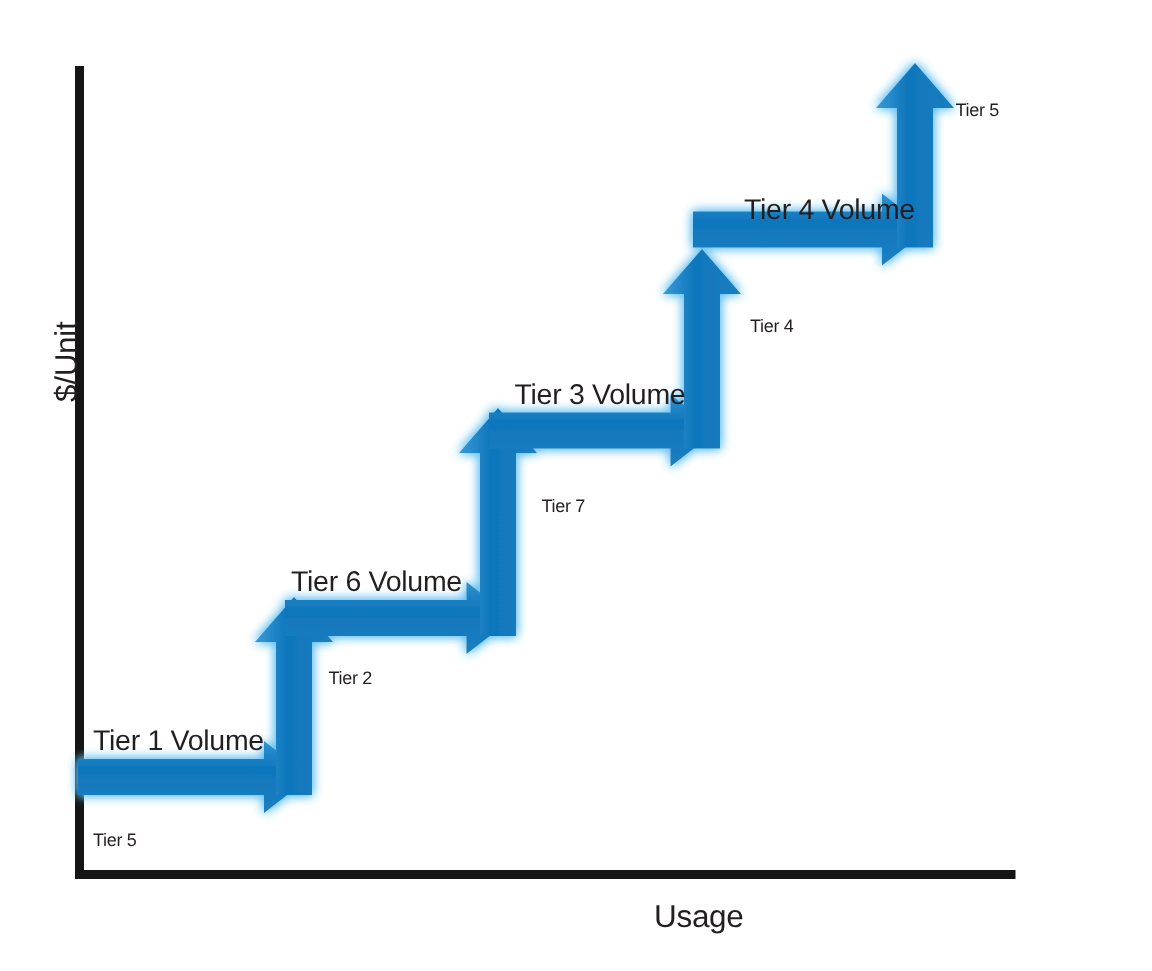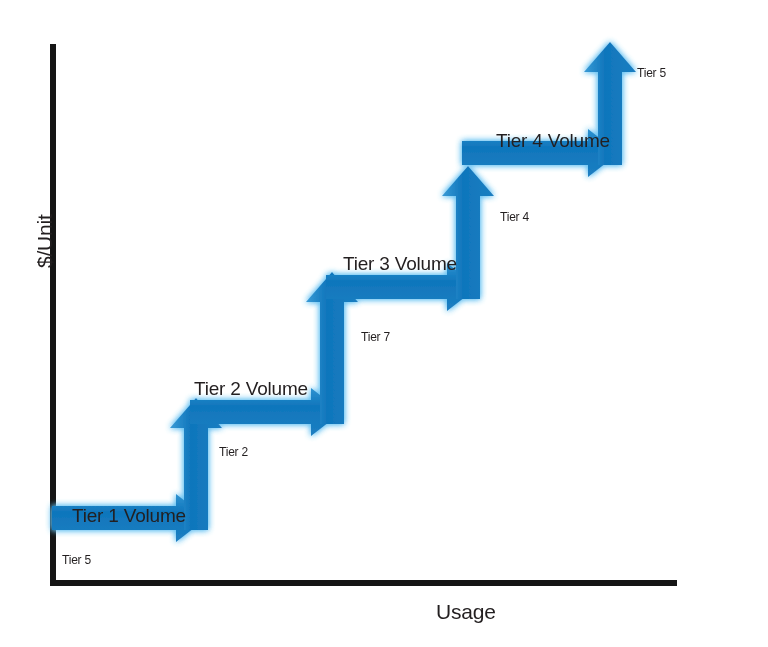--- a/index.html
+++ b/index.html
@@ -96,24 +96,24 @@
       <path d="M 462,141 L 588,141 L 588,129 L 619,153 L 588,177 L 588,165 L 462,165 Z" fill="url(#hgrad)"></path>
 
       <path d="M 598,165 L 598,72 L 584,72 L 610,42 L 636,72 L 622,72 L 622,165 Z" fill="url(#vgrad)"></path>
     </g>
   </svg>
 
   <div class="lbl axis-lbl" id="ylabel" style="left:34px; top:268px;">$/Unit</div>
 
   <div class="lbl axis-lbl" style="left:421px; top:601px;margin-left:15px;">Usage</div>
 
-  <div class="lbl tier-volume-label" style="left:62px; top:506px;margin-left:10px;">Tier 1 Volume</div>
+  <div class="lbl tier-volume-label" style="left:62px; top:485px;">Tier 1 Volume</div>
   <div class="lbl tier-step-label" style="left:62px; top:535px;">Tier 5</div>
 
-  <div class="lbl tier-volume-label" style="left:194px; top:379px;">Tier 2 Volume</div>
+  <div class="lbl tier-volume-label" style="left:194px; top:379px;">Tier 6 Volume</div>
   <div class="lbl tier-step-label" style="left:219px; top:427px;">Tier 2</div>
 
   <div class="lbl tier-volume-label" style="left:343px; top:254px;text-align:right;">Tier 3 Volume</div>
   <div class="lbl tier-step-label" style="left:361px; top:312px;">Tier 7</div>
 
   <div class="lbl tier-volume-label" style="left:457px; top:131px;margin-left:39px;">Tier 4 Volume</div>
   <div class="lbl tier-step-label" style="left:500px; top:192px;text-align:right;">Tier 4</div>
 
   <div class="lbl tier-step-label" style="left:637px; top:48px;">Tier 5</div>
 

